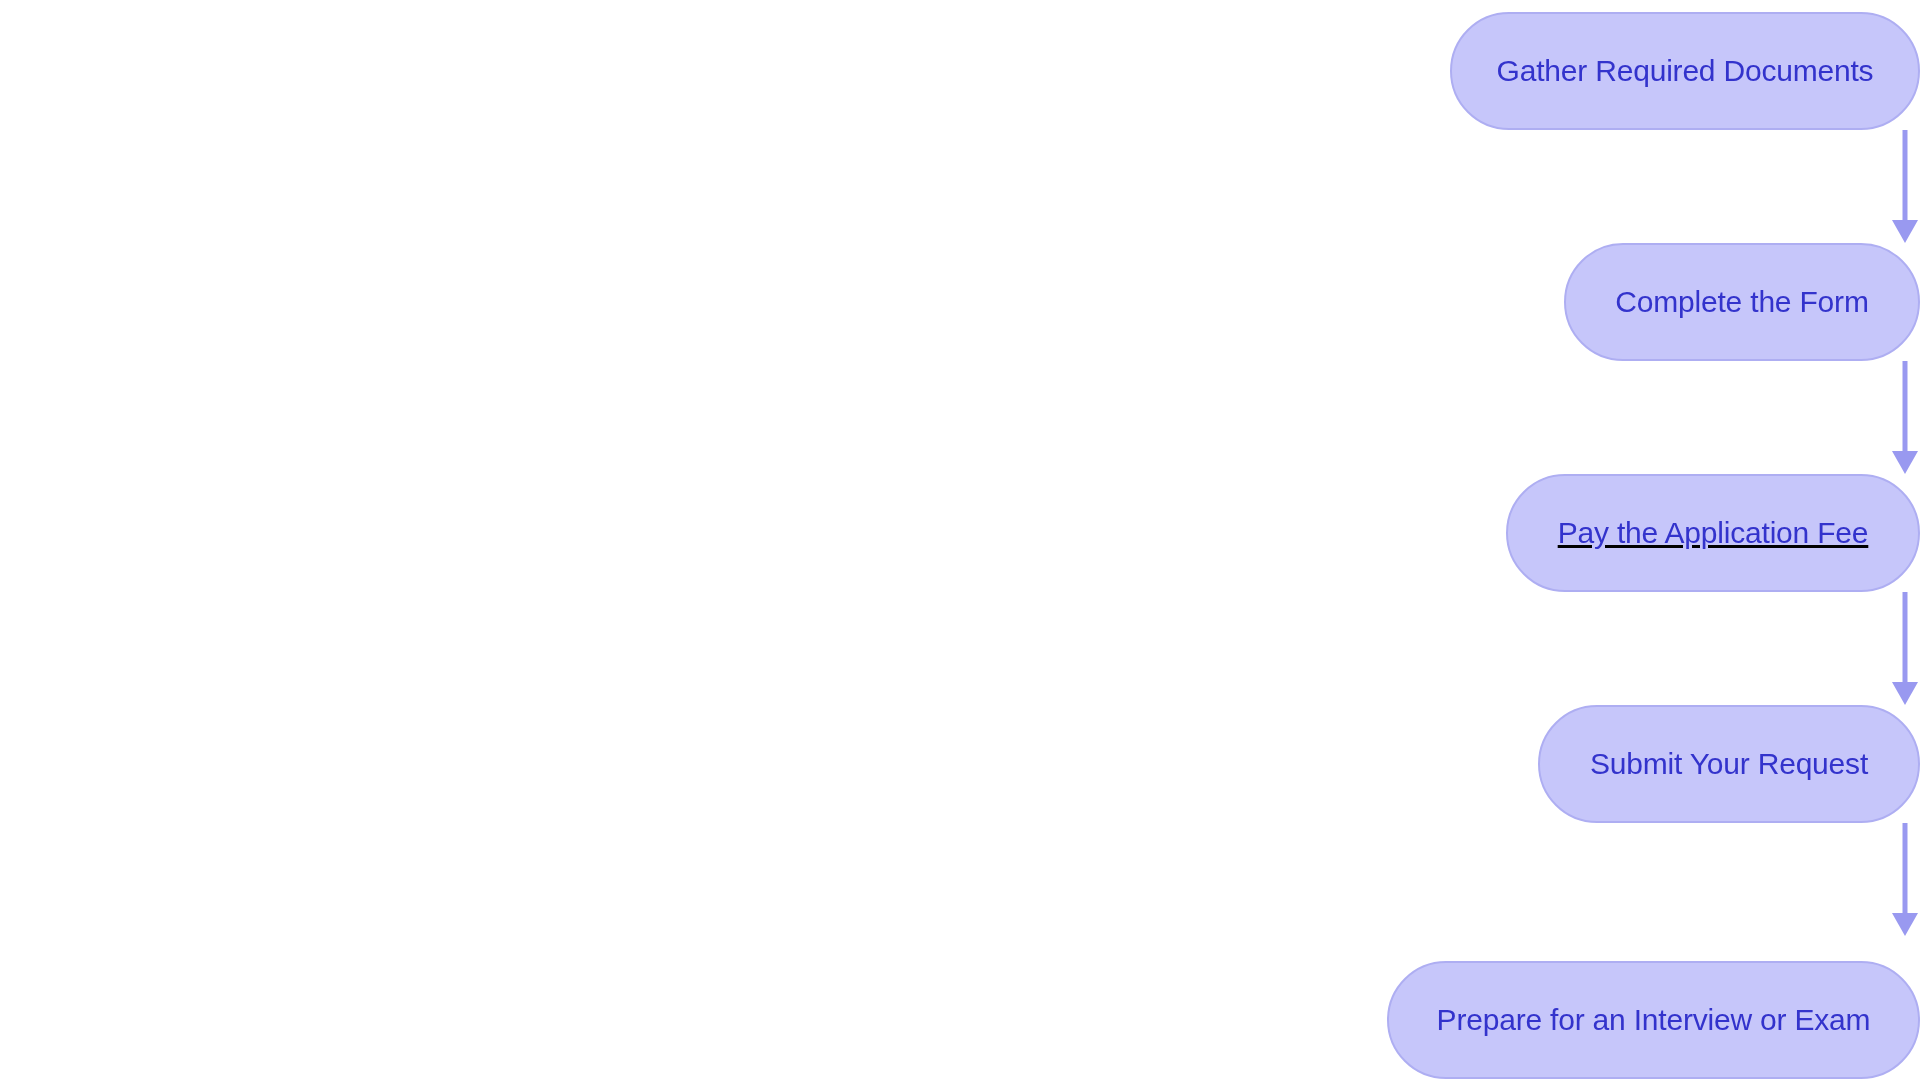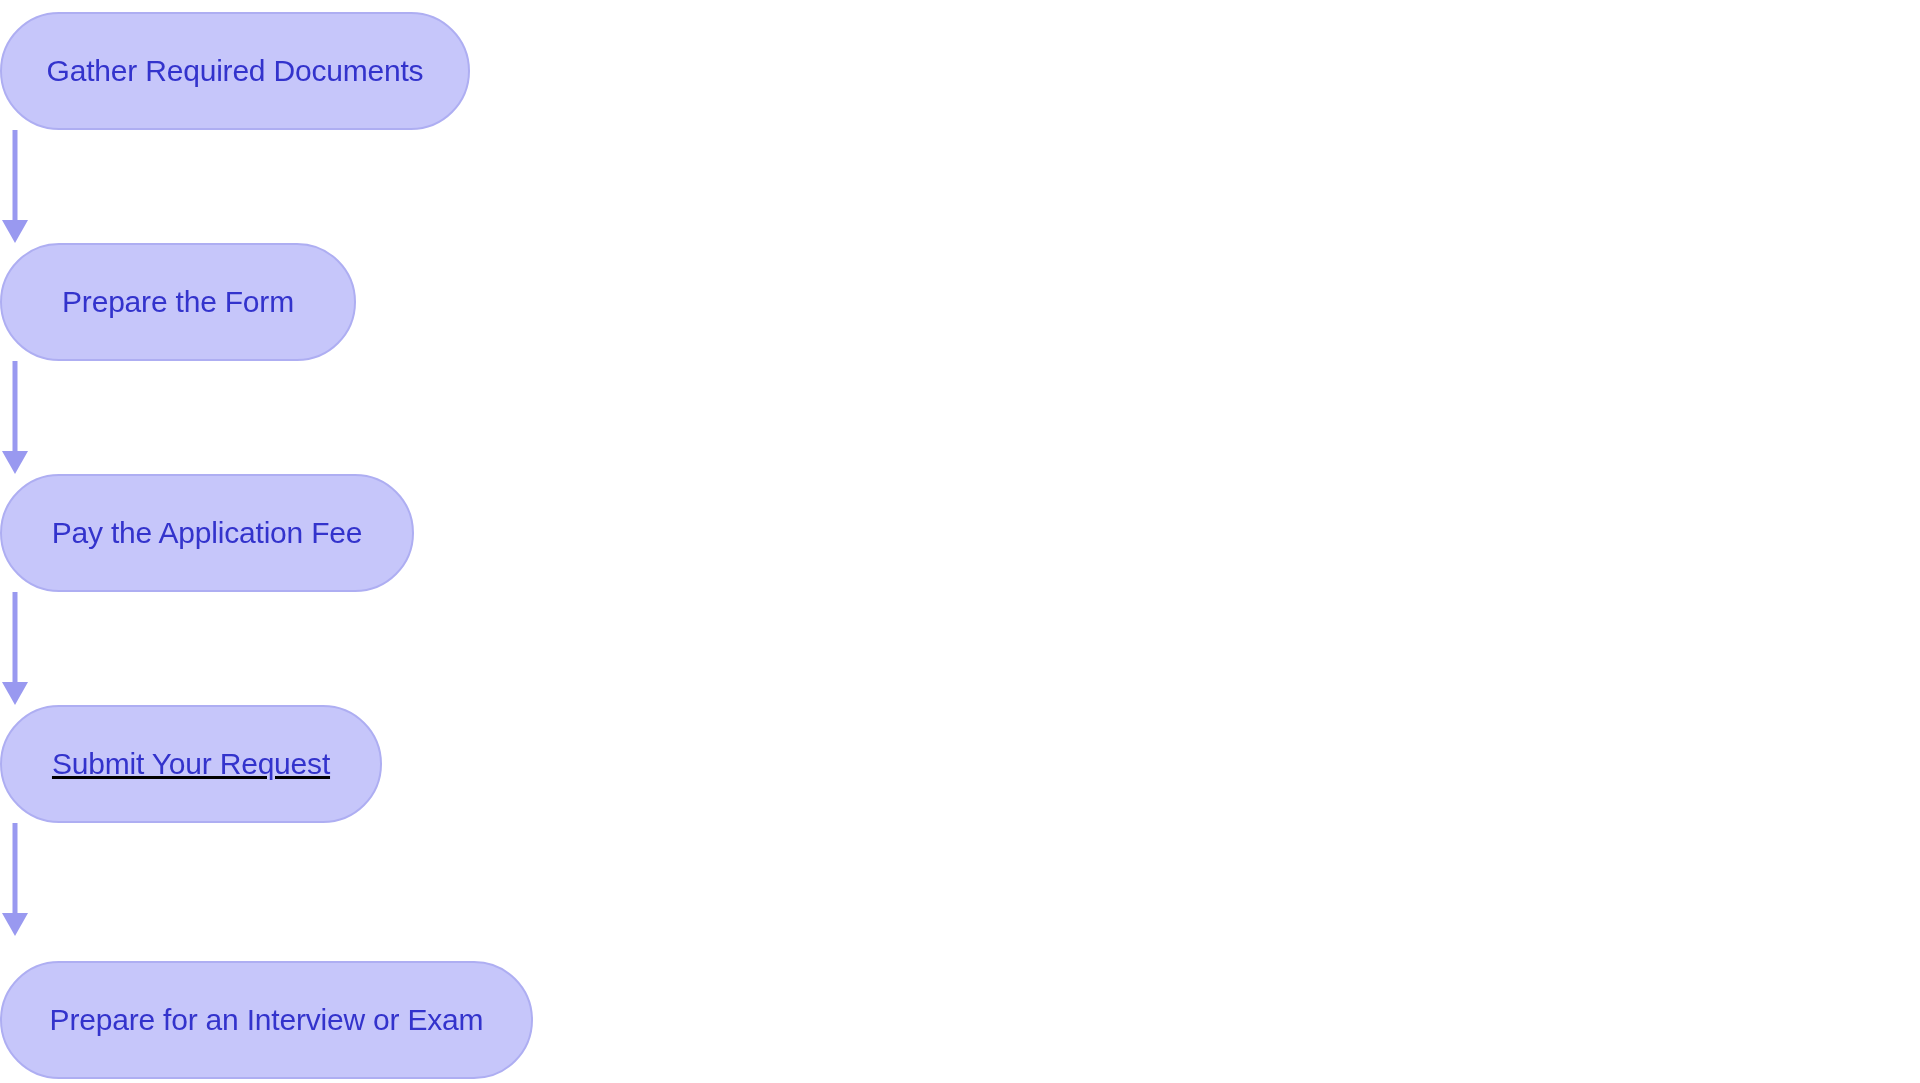--- a/index.html
+++ b/index.html
@@ -22,21 +22,21 @@
   }
 
   .flow-column {
     position: absolute;
     left: 0;
     top: 0;
     width: 1920px;
     height: 1083px;
     display: flex;
     flex-direction: column;
-    align-items: flex-start;
+    align-items: flex-end;
     justify-content: flex-start;
     padding-top: 12px;
     box-sizing: border-box;
   }
 
   .flow-node {
     box-sizing: border-box;
     height: 118px;
     border-radius: 59px;
     background: #c6c6fa;
@@ -53,22 +53,22 @@
     font-family: "Liberation Sans", sans-serif;
     font-weight: 400;
     letter-spacing: -0.2px;
     white-space: nowrap;
     line-height: 1;
   }
 
   
   .node-w-1 { width: 470px; }
   .node-w-2 { width: 356px; }
-  .node-w-3 { width: 414px; }
-  .node-w-4 { width: 382px; text-decoration: underline; }
+  .node-w-3 { width: 414px; text-decoration: underline; }
+  .node-w-4 { width: 382px; }
   .node-w-5 { width: 533px; margin-top: 25px; }
 
   .flow-connector {
     position: relative;
     width: 30px;
     height: 113px;
     flex: 0 0 auto;
   }
 
   .flow-connector .conn-line {
@@ -102,21 +102,21 @@
     <div class="flow-node node-w-1">
       <span class="flow-node-label">Gather Required Documents</span>
     </div>
 
     <div class="flow-connector">
       <div class="conn-line"></div>
       <div class="conn-arrow"></div>
     </div>
 
     <div class="flow-node node-w-2">
-      <span class="flow-node-label">Prepare the Form</span>
+      <span class="flow-node-label">Complete the Form</span>
     </div>
 
     <div class="flow-connector">
       <div class="conn-line"></div>
       <div class="conn-arrow"></div>
     </div>
 
     <div class="flow-node node-w-3">
       <span class="flow-node-label">Pay the Application Fee</span>
     </div>

